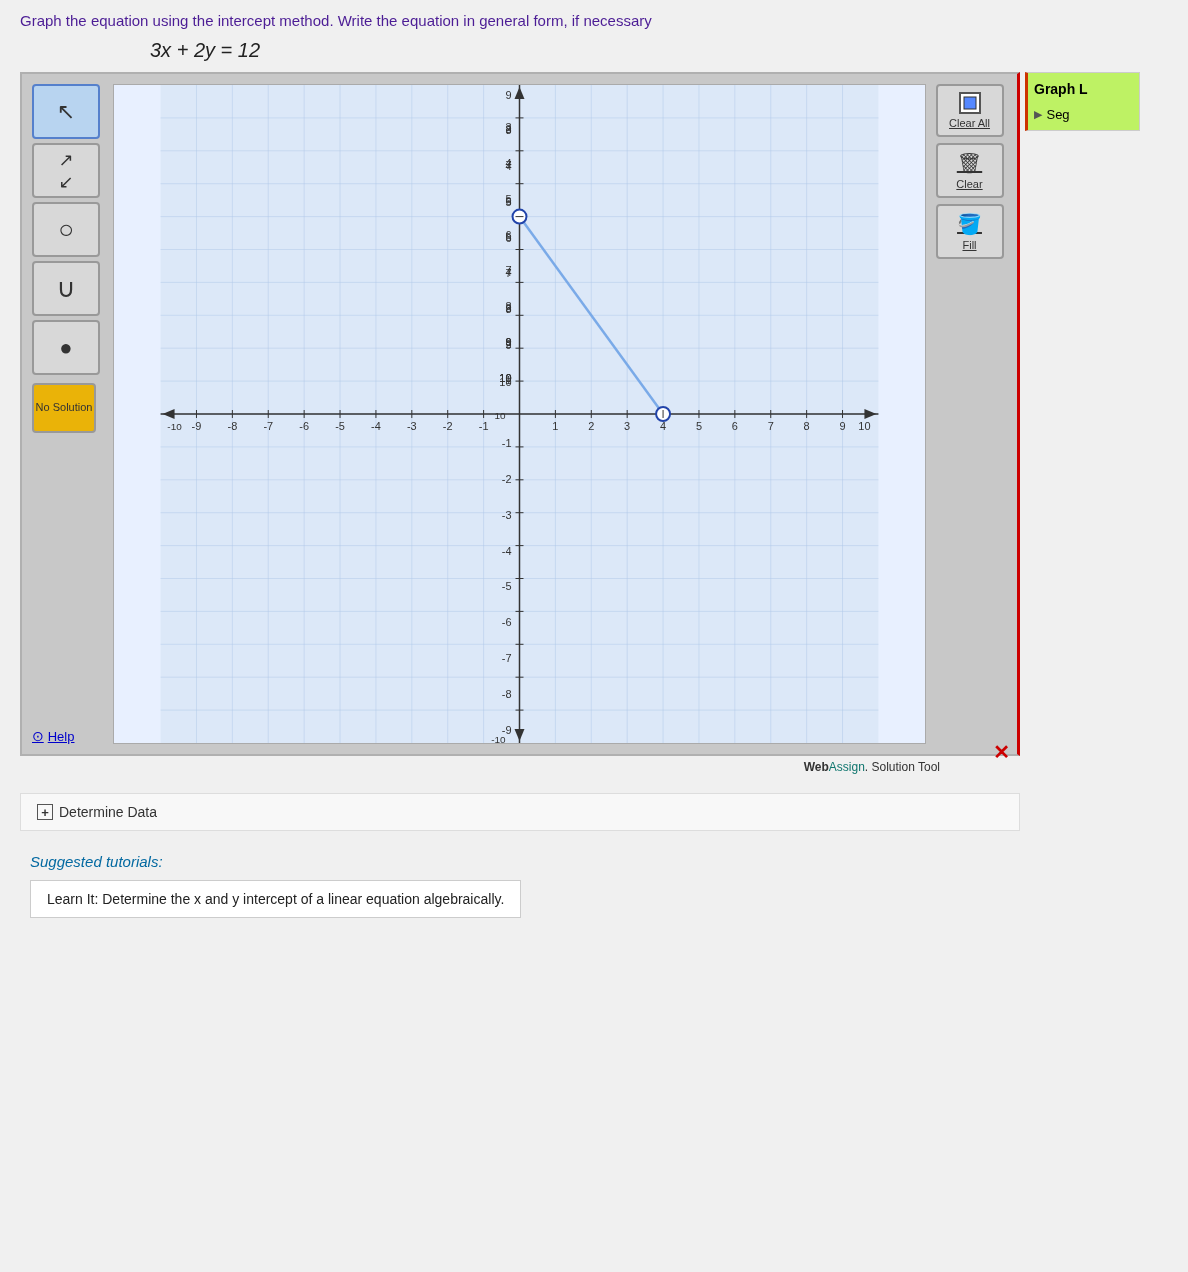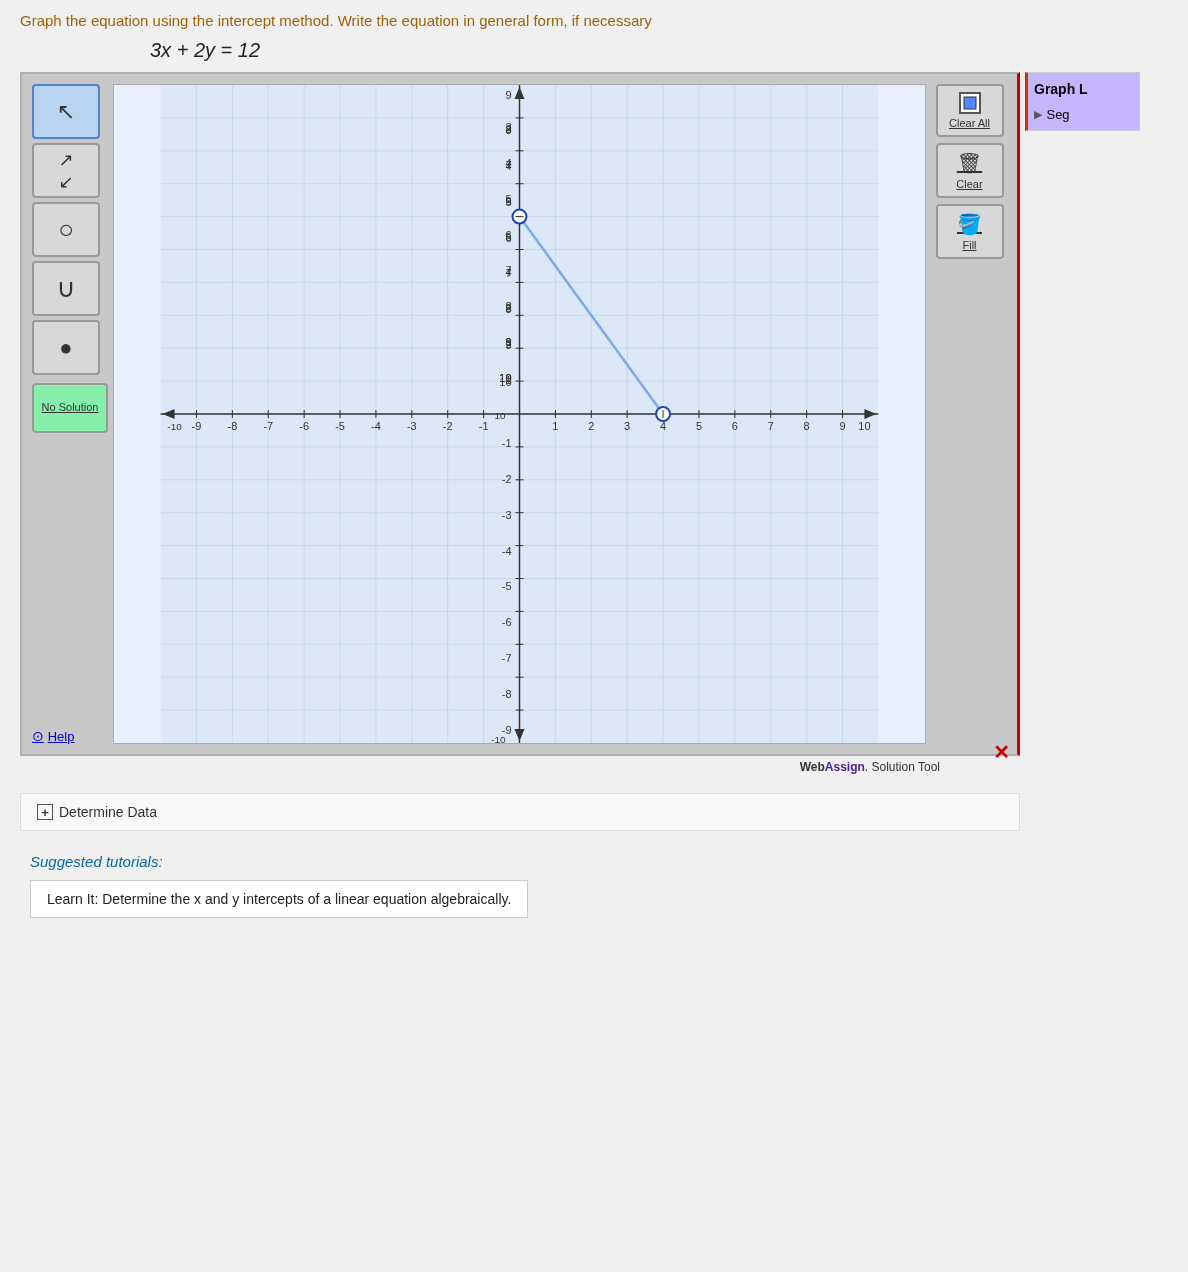--- a/index.html
+++ b/index.html
@@ -12,21 +12,21 @@
     }
 
     .page-container {
       width: 1188px;
       padding: 10px 20px;
       background: #f0f0f0;
     }
 
     .instruction-text {
       font-size: 15px;
-      color: #a16207;
+      color: #4c1d95;
       margin-bottom: 8px;
       line-height: 1.4;
     }
 
     .equation-text {
       font-size: 20px;
       color: #222;
       margin-left: 130px;
       margin-bottom: 10px;
       font-style: italic;
@@ -64,35 +64,34 @@
       font-size: 22px;
       color: #333;
     }
 
     .tool-btn.active {
       background: #b8d4f0;
       border-color: #5580cc;
     }
 
     .tool-btn-no-solution {
-      background: #86efac;
+      background: #eab308;
       border: 2px solid #999;
       border-radius: 4px;
-      width: 76px;
+      width: 64px;
       height: 50px;
       display: flex;
       align-items: center;
       justify-content: center;
       cursor: pointer;
       font-size: 11px;
       color: #333;
       text-align: center;
       line-height: 1.2;
       margin-top: 4px;
-      text-decoration: underline;
     }
 
     .help-link {
       display: flex;
       align-items: center;
       gap: 4px;
       font-size: 13px;
       color: #0000cc;
       text-decoration: underline;
       cursor: pointer;
@@ -157,22 +156,22 @@
       color: #333;
       margin-top: 4px;
       padding-right: 80px;
     }
 
     .webassign-credit span.web {
       color: #333;
       font-weight: bold;
     }
     .webassign-credit span.assign {
-      color: #4c1d95;
-      font-weight: bold;
+      color: #0f766e;
+      font-weight: normal;
     }
 
     .submission-section {
       margin-top: 18px;
       padding: 10px 16px;
       background: #f8f8f8;
       border: 1px solid #ddd;
       width: 1000px;
     }
 
@@ -484,21 +483,21 @@
         </div>
       </div>
     </div>
 
     
     <div class="webassign-credit">
       <span class="web">Web</span><span class="assign">Assign</span><span>. Solution Tool</span>
     </div>
 
     
-    <div style="position:absolute; right:-120px; top:0; width:115px; background:#c4b5fd; border:1px solid #ccc; border-left:3px solid #cc3300; padding:8px 6px;">
+    <div style="position:absolute; right:-120px; top:0; width:115px; background:#bef264; border:1px solid #ccc; border-left:3px solid #cc3300; padding:8px 6px;">
       <div style="font-weight:bold; font-size:14px; margin-bottom:10px;">Graph L</div>
       <div style="display:flex; align-items:center; gap:4px; font-size:13px; cursor:pointer;">
         <span style="color:#555; font-size:11px;">▶</span>
         <span>Seg</span>
       </div>
     </div>
 
     
     <div class="close-x">✕</div>
   </div>
@@ -507,15 +506,15 @@
   <div class="submission-section">
     <div class="submission-toggle">
       <div class="plus-icon">+</div>
       <span>Determine Data</span>
     </div>
   </div>
 
   
   <div class="suggested-section">
     <div class="suggested-title">Suggested tutorials:</div>
-    <div class="tutorial-link">Learn It: Determine the x and y intercepts of a linear equation algebraically.</div>
+    <div class="tutorial-link">Learn It: Determine the x and y intercept of a linear equation algebraically.</div>
   </div>
 </div>
 
 </body></html>

